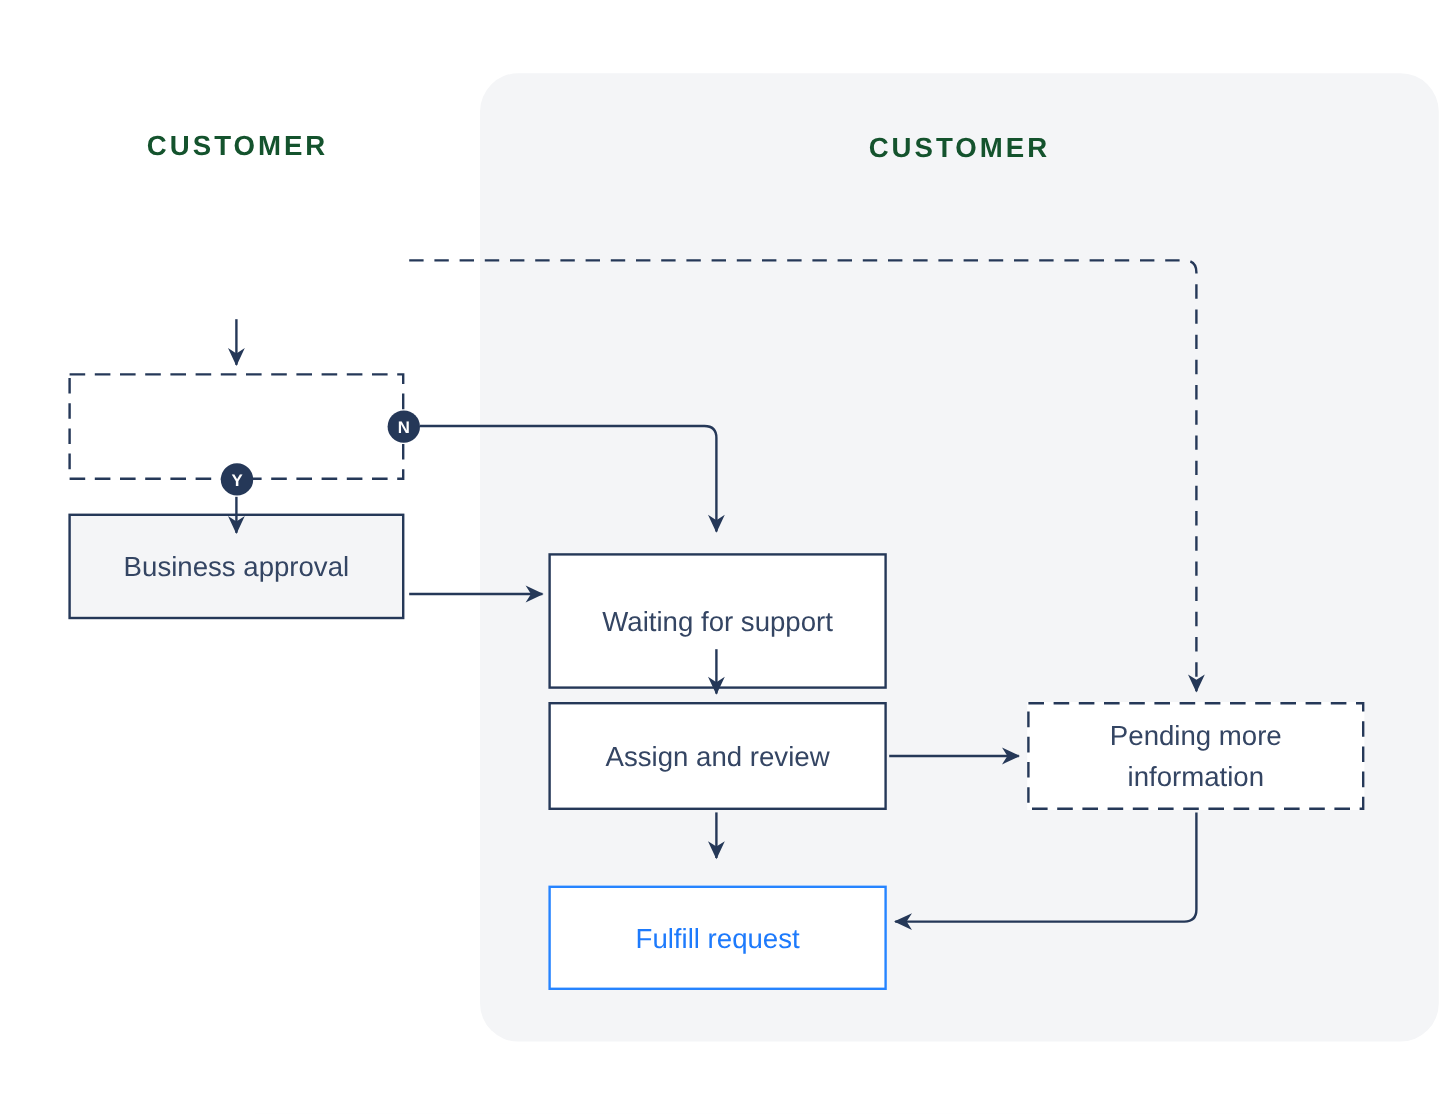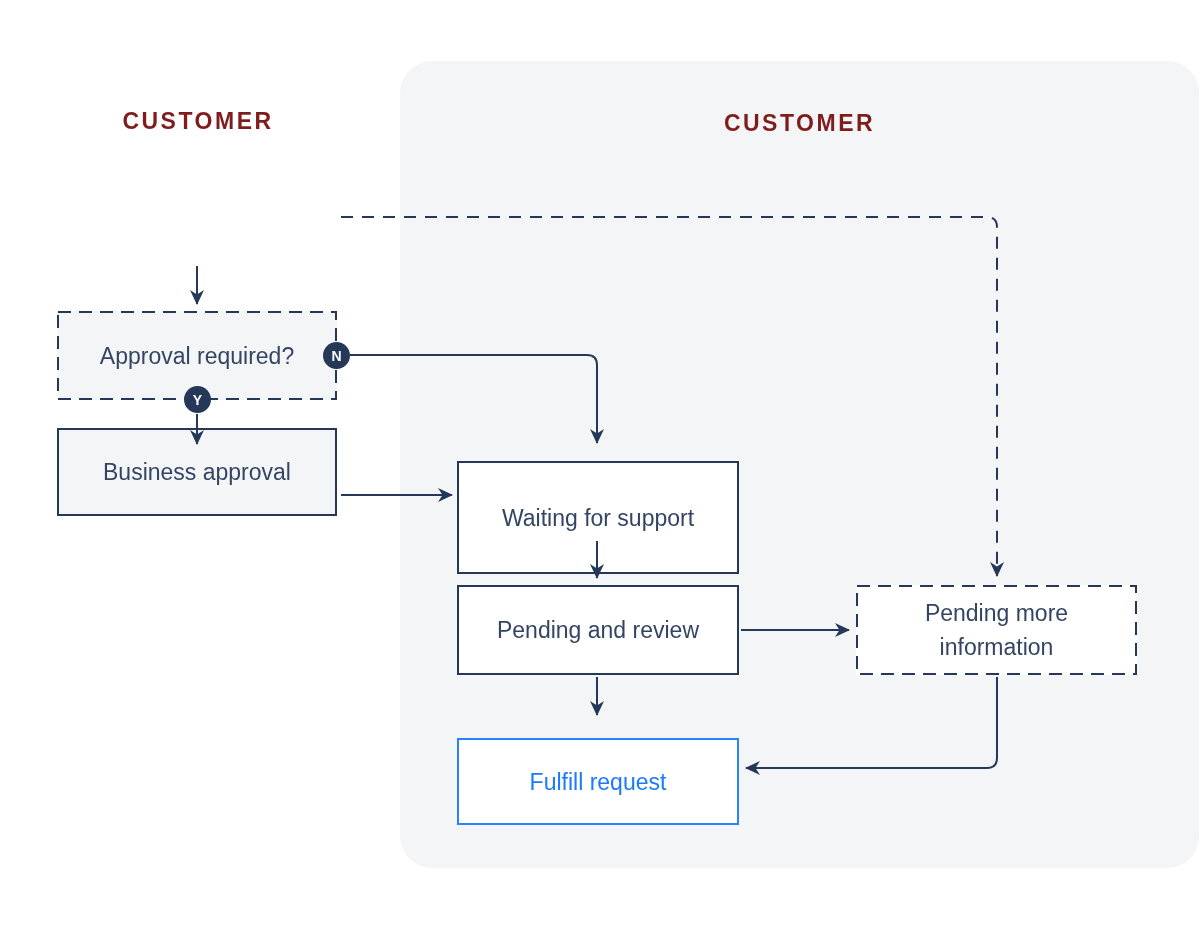--- a/index.html
+++ b/index.html
@@ -22,21 +22,21 @@
     width: 799px;
     height: 807px;
     background: #F4F5F7;
     border-radius: 32px;
   }
   .lane-header {
     position: absolute;
     font-size: 23px;
     font-weight: 700;
     letter-spacing: 2.5px;
-    color: #7f1d1d;
+    color: #14532d;
     text-align: center;
   }
   .lane-header.customer { left: 57px;  top: 108px; width: 282px; }
   .lane-header.support  { left: 400px; top: 110px; width: 799px; }
 
   .node {
     position: absolute;
     box-sizing: border-box;
     display: flex;
     flex-direction: column;
@@ -93,34 +93,31 @@
 <body>
 
 <div class="canvas">
 
   <div class="support-panel"></div>
 
   <div class="lane-header customer">CUSTOMER</div>
   <div class="lane-header support">CUSTOMER</div>
 
 
-  <div class="node node-approval dashed fill-gray">
-    <span>Approval required?</span>
-  </div>
 
   <div class="node node-business border-navy fill-gray">
     <span>Business approval</span>
   </div>
 
   <div class="node node-waiting border-navy">
     <span>Waiting for support</span>
   </div>
 
   <div class="node node-assign border-navy">
-    <span>Pending and review</span>
+    <span>Assign and review</span>
   </div>
 
   <div class="node node-fulfill border-blue">
     <span>Fulfill request</span>
   </div>
 
   <div class="node node-pending dashed">
     <span>Pending more</span>
     <span>information</span>
   </div>

